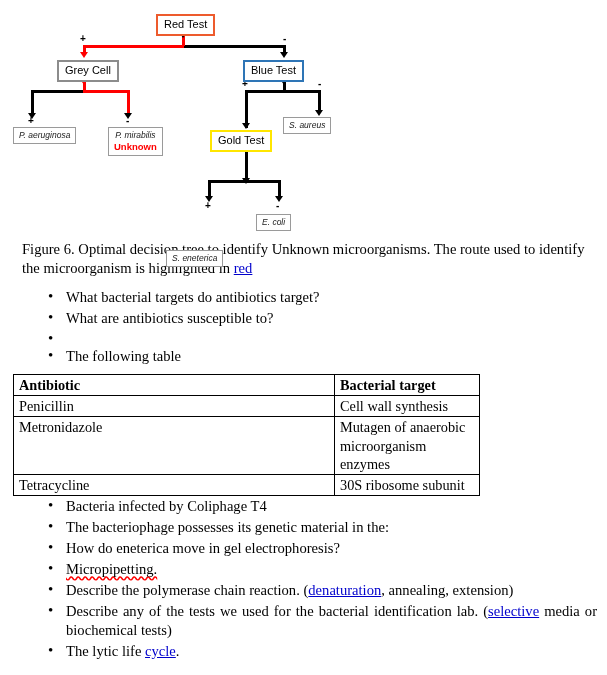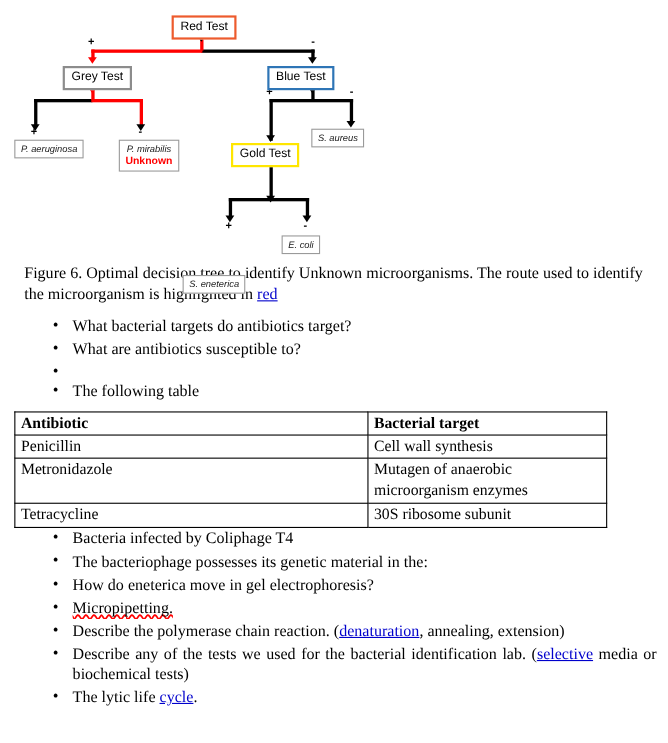--- a/index.html
+++ b/index.html
@@ -123,21 +123,21 @@
   .spell {
     text-decoration: underline;
     text-decoration-color: #ff0000;
     text-decoration-style: wavy;
     text-decoration-skip-ink: none;
   }
 
   
   table.abx {
     border-collapse: collapse;
-    width: 539px;
+    width: 467px;
     margin: 9px 0 0 3px;
     font-size: 14.3px;
   }
   table.abx td, table.abx th {
     border: 1px solid #000000;
     padding: 1px 5px;
     text-align: left;
     vertical-align: top;
     font-weight: normal;
   }
@@ -148,21 +148,21 @@
 </head>
 <body>
 
 <div id="figure">
 
   <div class="node test red-test" style="left: 156px; top: 14px; border-color: rgb(237, 91, 45);">
     <span>Red Test</span>
   </div>
 
   <div class="node test grey-test" style="left: 57px; top: 60px; border-color: rgb(140, 140, 140);">
-    <span>Grey Test</span>
+    <span>Grey Cell</span>
   </div>
 
   <div class="node test blue-test" style="left: 243px; top: 60px; border-color: rgb(46, 117, 182);">
     <span>Blue Test</span>
   </div>
 
   <div class="node test gold-test" style="left: 210px; top: 130px; border-color: rgb(255, 230, 0);">
     <span>Gold Test</span>
   </div>
 

